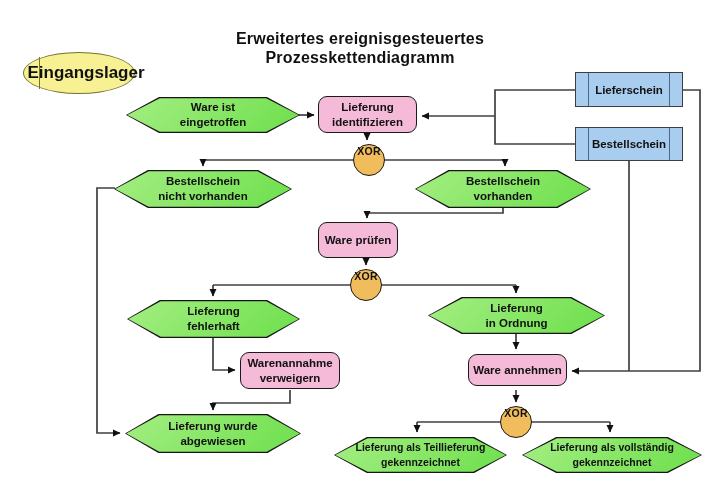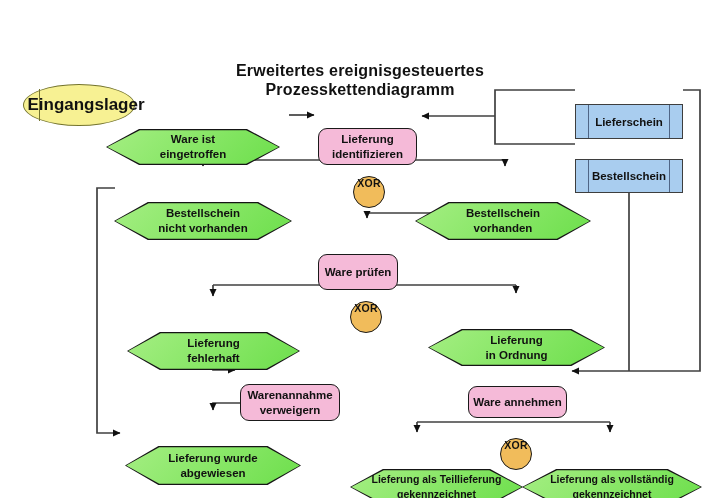--- a/index.html
+++ b/index.html
@@ -1,21 +1,21 @@
 <!DOCTYPE html>
 <html style="--event_fill: #6ddf4c; --event_fill_light: #a4ee82; --function_fill: #f5bad8; --document_fill: #a9cdef; --org_unit_fill: #f7f193; --xor_fill: #f1bc5b; --connector: #404040;"><head>
 <meta charset="utf-8">
 <style>
   html,body{margin:0;padding:0;background:#ffffff;}
   #slide{
     position:relative;width:720px;height:498px;background:#ffffff;overflow:hidden;
     font-family:"Liberation Sans","DejaVu Sans",sans-serif;font-weight:bold;color:#111;
   }
   #connectors{position:absolute;left:0;top:0;z-index:1;}
-  .node{position:absolute;z-index:2;box-sizing:border-box;margin-top:32px;}
+  .node{position:absolute;z-index:2;box-sizing:border-box;}
   
   .title{left:0;top:29px;width:720px;text-align:center;font-size:16px;line-height:19px;letter-spacing:0.2px;}
   
   .org{border-radius:50%;background:var(--org_unit_fill);border:1.4px solid #74742e;
        display:flex;align-items:center;justify-content:center;font-size:17px;}
   .org .vline{position:absolute;left:15px;top:4px;bottom:4px;width:1.3px;background:#74742e;}
   .org .lbl{padding-left:14px;}
   
   .hex{background:#151515;
        clip-path:polygon(0% 50%,19% 0%,81% 0%,100% 50%,81% 100%,19% 100%);}
@@ -90,21 +90,21 @@
     <div class="vl l"></div>
     <div class="vl r"></div>
     <span>Lieferschein</span>
   </div>
   <div class="node doc" style="left:575px;top:127px;width:108px;height:34px">
     <div class="vl l"></div>
     <div class="vl r"></div>
     <span>Bestellschein</span>
   </div>
 
-  <div class="node hex" style="left:106px;top:97px;width:174px;height:36px">
+  <div class="node hex" style="left:126px;top:97px;width:174px;height:36px">
     <div class="fill"></div>
     <div class="lbl">
       <span>Ware ist</span>
       <span>eingetroffen</span>
     </div>
   </div>
   <div class="node hex" style="left:114px;top:170px;width:178px;height:38px">
     <div class="fill"></div>
     <div class="lbl">
       <span>Bestellschein</span>
@@ -132,21 +132,21 @@
       <span>in Ordnung</span>
     </div>
   </div>
   <div class="node hex" style="left:125px;top:414px;width:176px;height:39px">
     <div class="fill"></div>
     <div class="lbl">
       <span>Lieferung wurde</span>
       <span>abgewiesen</span>
     </div>
   </div>
-  <div class="node hex small" style="left:350px;top:437px;width:173px;height:36px">
+  <div class="node hex small" style="left:334px;top:437px;width:173px;height:36px">
     <div class="fill"></div>
     <div class="lbl">
       <span>Lieferung als Teillieferung</span>
       <span>gekennzeichnet</span>
     </div>
   </div>
   <div class="node hex small" style="left:522px;top:437px;width:180px;height:36px">
     <div class="fill"></div>
     <div class="lbl">
       <span>Lieferung als vollständig</span>

